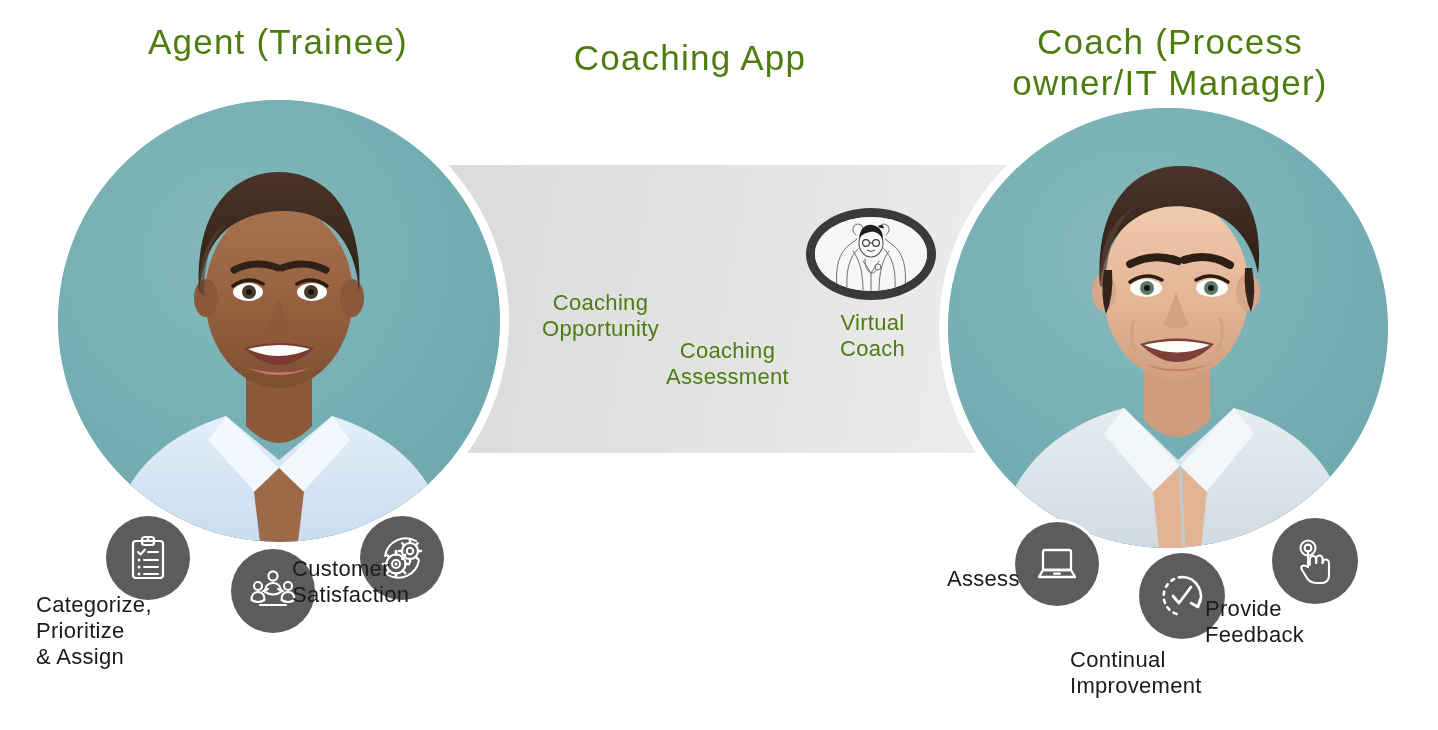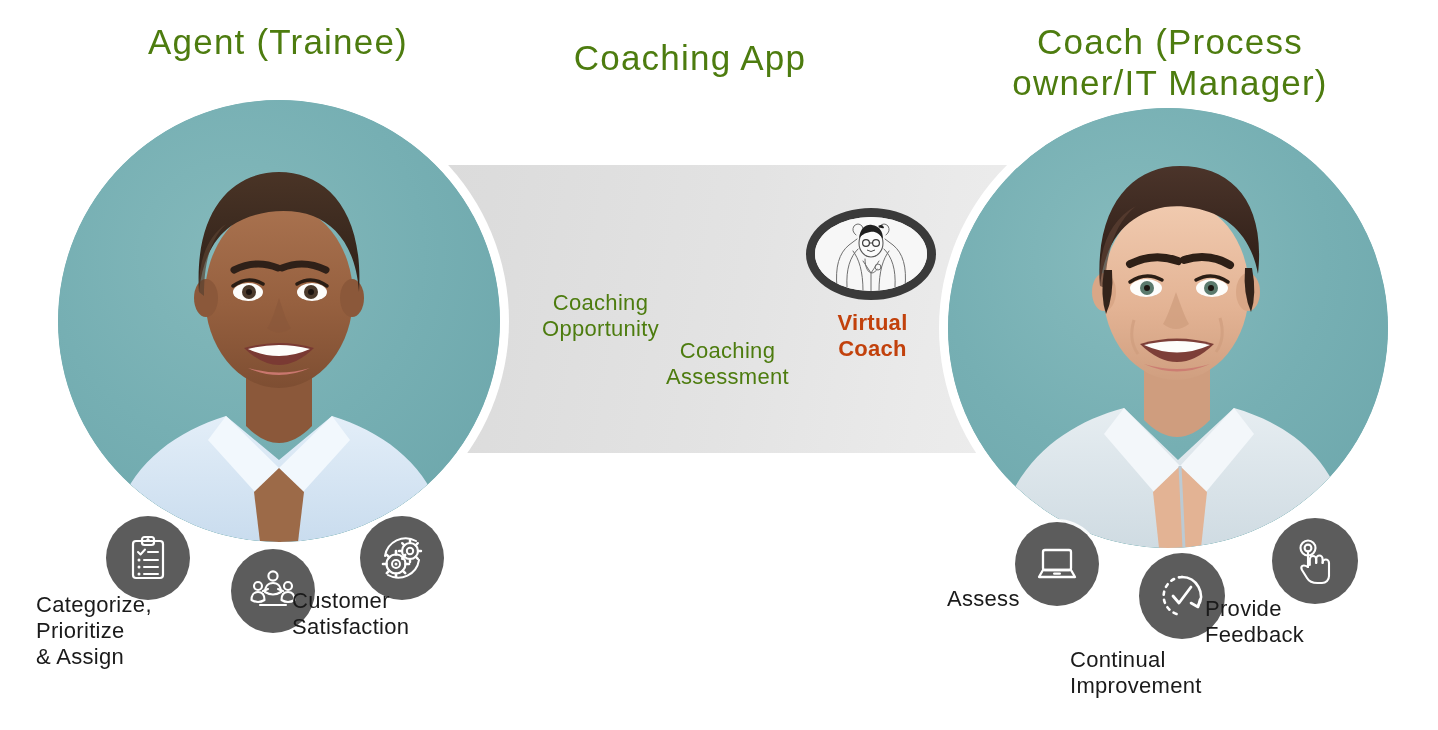--- a/index.html
+++ b/index.html
@@ -77,25 +77,25 @@
     letter-spacing:.3px;
     white-space:pre-line;
   }
 
   
   #chip-categorize{left:106px;top:516px;width:84px;height:84px;}
   #lbl-categorize{left:36px;top:592px;width:224px;}
   #chip-collaborate{left:231px;top:549px;width:84px;height:84px;}
   #lbl-collaborate{left:163px;top:628px;width:224px;}
   #chip-customer{left:360px;top:516px;width:84px;height:84px;}
-  #lbl-customer{left:292px;top:588px;width:224px;}
+  #lbl-customer{left:292px;top:556px;width:224px;}
 
   
   #chip-assess{left:1015px;top:522px;width:84px;height:84px;}
-  #lbl-assess{left:947px;top:586px;width:224px;}
+  #lbl-assess{left:947px;top:566px;width:224px;}
   #chip-continual{left:1139px;top:553px;width:86px;height:86px;}
   #lbl-continual{left:1070px;top:632px;width:224px;margin-top:15px;}
   #chip-feedback{left:1272px;top:518px;width:86px;height:86px;}
   #lbl-feedback{left:1205px;top:596px;width:224px;}
   .node-circle{
     position:absolute;
     border-radius:50%;
     background:#5c5c5c;
     display:flex;align-items:center;justify-content:center;
     box-shadow:0 0 0 5px #f2f2f2;
@@ -121,21 +121,21 @@
     position:absolute;left:806px;top:208px;width:130px;height:92px;z-index:4;
   }
   .vc-ring{
     position:absolute;inset:0;
     border-radius:50%;
     border:9px solid #3a3a3a;
     background:#f4f4f4;
     overflow:hidden;
     box-sizing:border-box;
   }
-  #lbl-virtual{left:795px;top:310px;width:155px;color:#c2410c;font-weight:700;}
+  #lbl-virtual{left:795px;top:310px;width:155px;color:#4d7c0f;font-weight:400;}
 
   .vc-art{position:absolute;inset:0;}
 </style>
 </head>
 <body>
 
 <div class="stage">
 
   <div class="band"></div>
 

